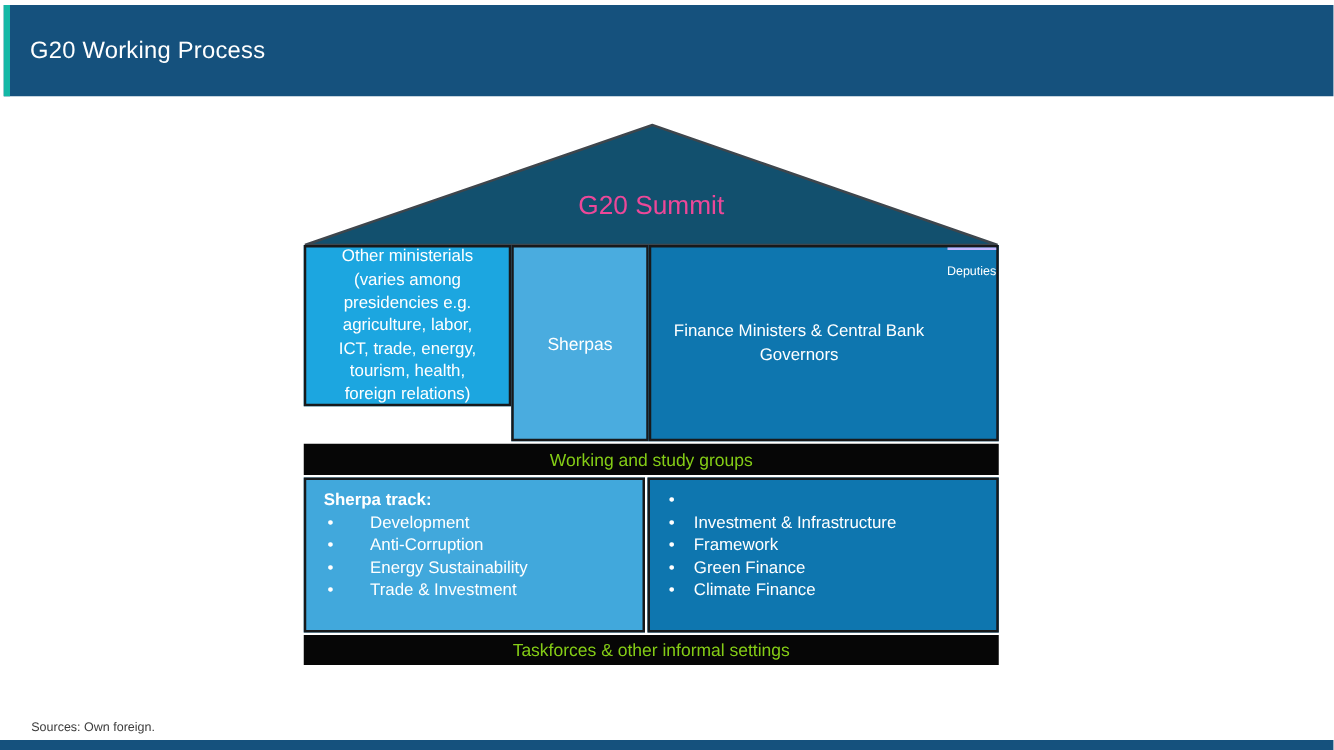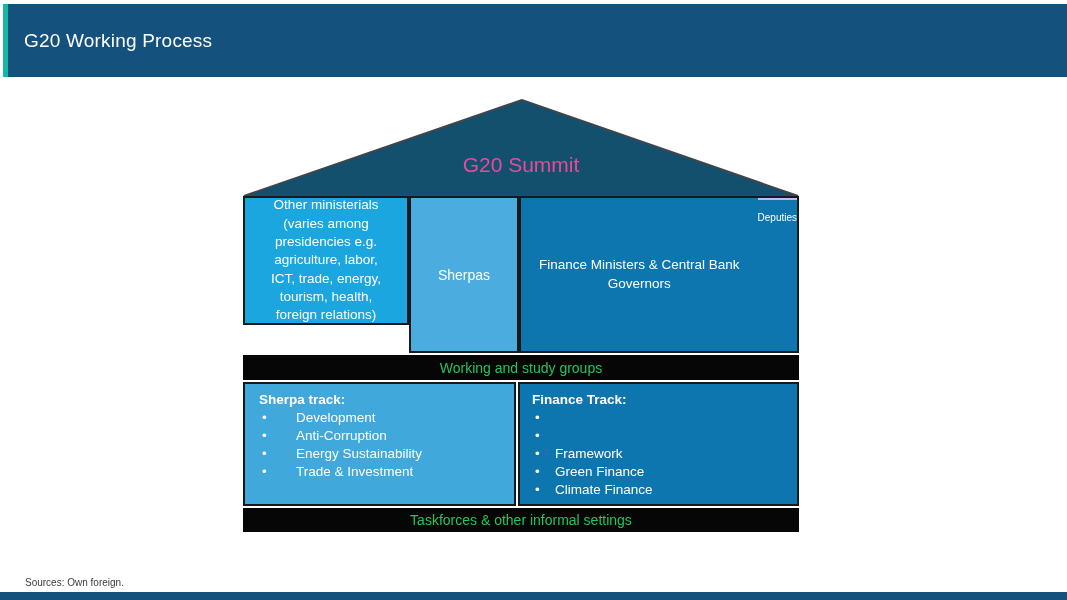--- a/index.html
+++ b/index.html
@@ -24,21 +24,21 @@
   .box-other{left:243px;top:196px;width:166px;height:129px;background:#1CA6E0;
              font-size:13.5px;line-height:1.36;padding:0 4px;}
   .box-sherpas{left:409px;top:196px;width:110px;height:157px;background:#4AACDF;font-size:14px;}
   .box-finance-col{left:519px;top:196px;width:280px;height:157px;background:#0E76AF;padding:0;
                    display:flex;}
   .fin-top{flex:1 1 auto;display:flex;align-items:center;justify-content:center;text-align:center;
            font-size:13.5px;line-height:1.4;}
   .fin-deputies{height:34px;border-top:2px solid #c4b5fd;display:flex;align-items:center;
                 justify-content:center;font-size:10px;}
 
-  .black-bar{position:absolute;left:243px;width:556px;background:#060606;color:#22c55e;
+  .black-bar{position:absolute;left:243px;width:556px;background:#060606;color:#84cc16;
              display:flex;align-items:center;justify-content:center;font-size:14px;}
   .bar-working{top:355px;height:25px;}
   .bar-taskforces{top:508px;height:24px;}
 
   .box-sherpa-track{left:243px;top:382px;width:273px;height:124px;background:#41A8DC;
                     font-size:13.5px;padding:7px 4px 0 14px;line-height:18px;}
   .box-finance-track{left:518px;top:382px;width:281px;height:124px;background:#0E76AF;
                      font-size:13.5px;padding:7px 2px 0 12px;line-height:18px;}
   .track-heading{font-weight:bold;}
   .bullet-row{display:flex;align-items:baseline;}
@@ -103,27 +103,27 @@
           <span class="bullet-text">Energy Sustainability</span>
         </div>
         <div class="bullet-row">
           <span class="dot">•</span>
           <span class="bullet-text">Trade &amp; Investment</span>
         </div>
       </div>
   </div>
 
   <div class="box box-finance-track">
-    <div class="track-heading">Finance Track:</div>
     <div>
         <div class="bullet-row">
           <span class="dot">•</span>
         </div>
         <div class="bullet-row">
           <span class="dot">•</span>
+          <span class="bullet-text">Investment &amp; Infrastructure</span>
         </div>
         <div class="bullet-row">
           <span class="dot">•</span>
           <span class="bullet-text">Framework</span>
         </div>
         <div class="bullet-row">
           <span class="dot">•</span>
           <span class="bullet-text">Green Finance</span>
         </div>
         <div class="bullet-row">

